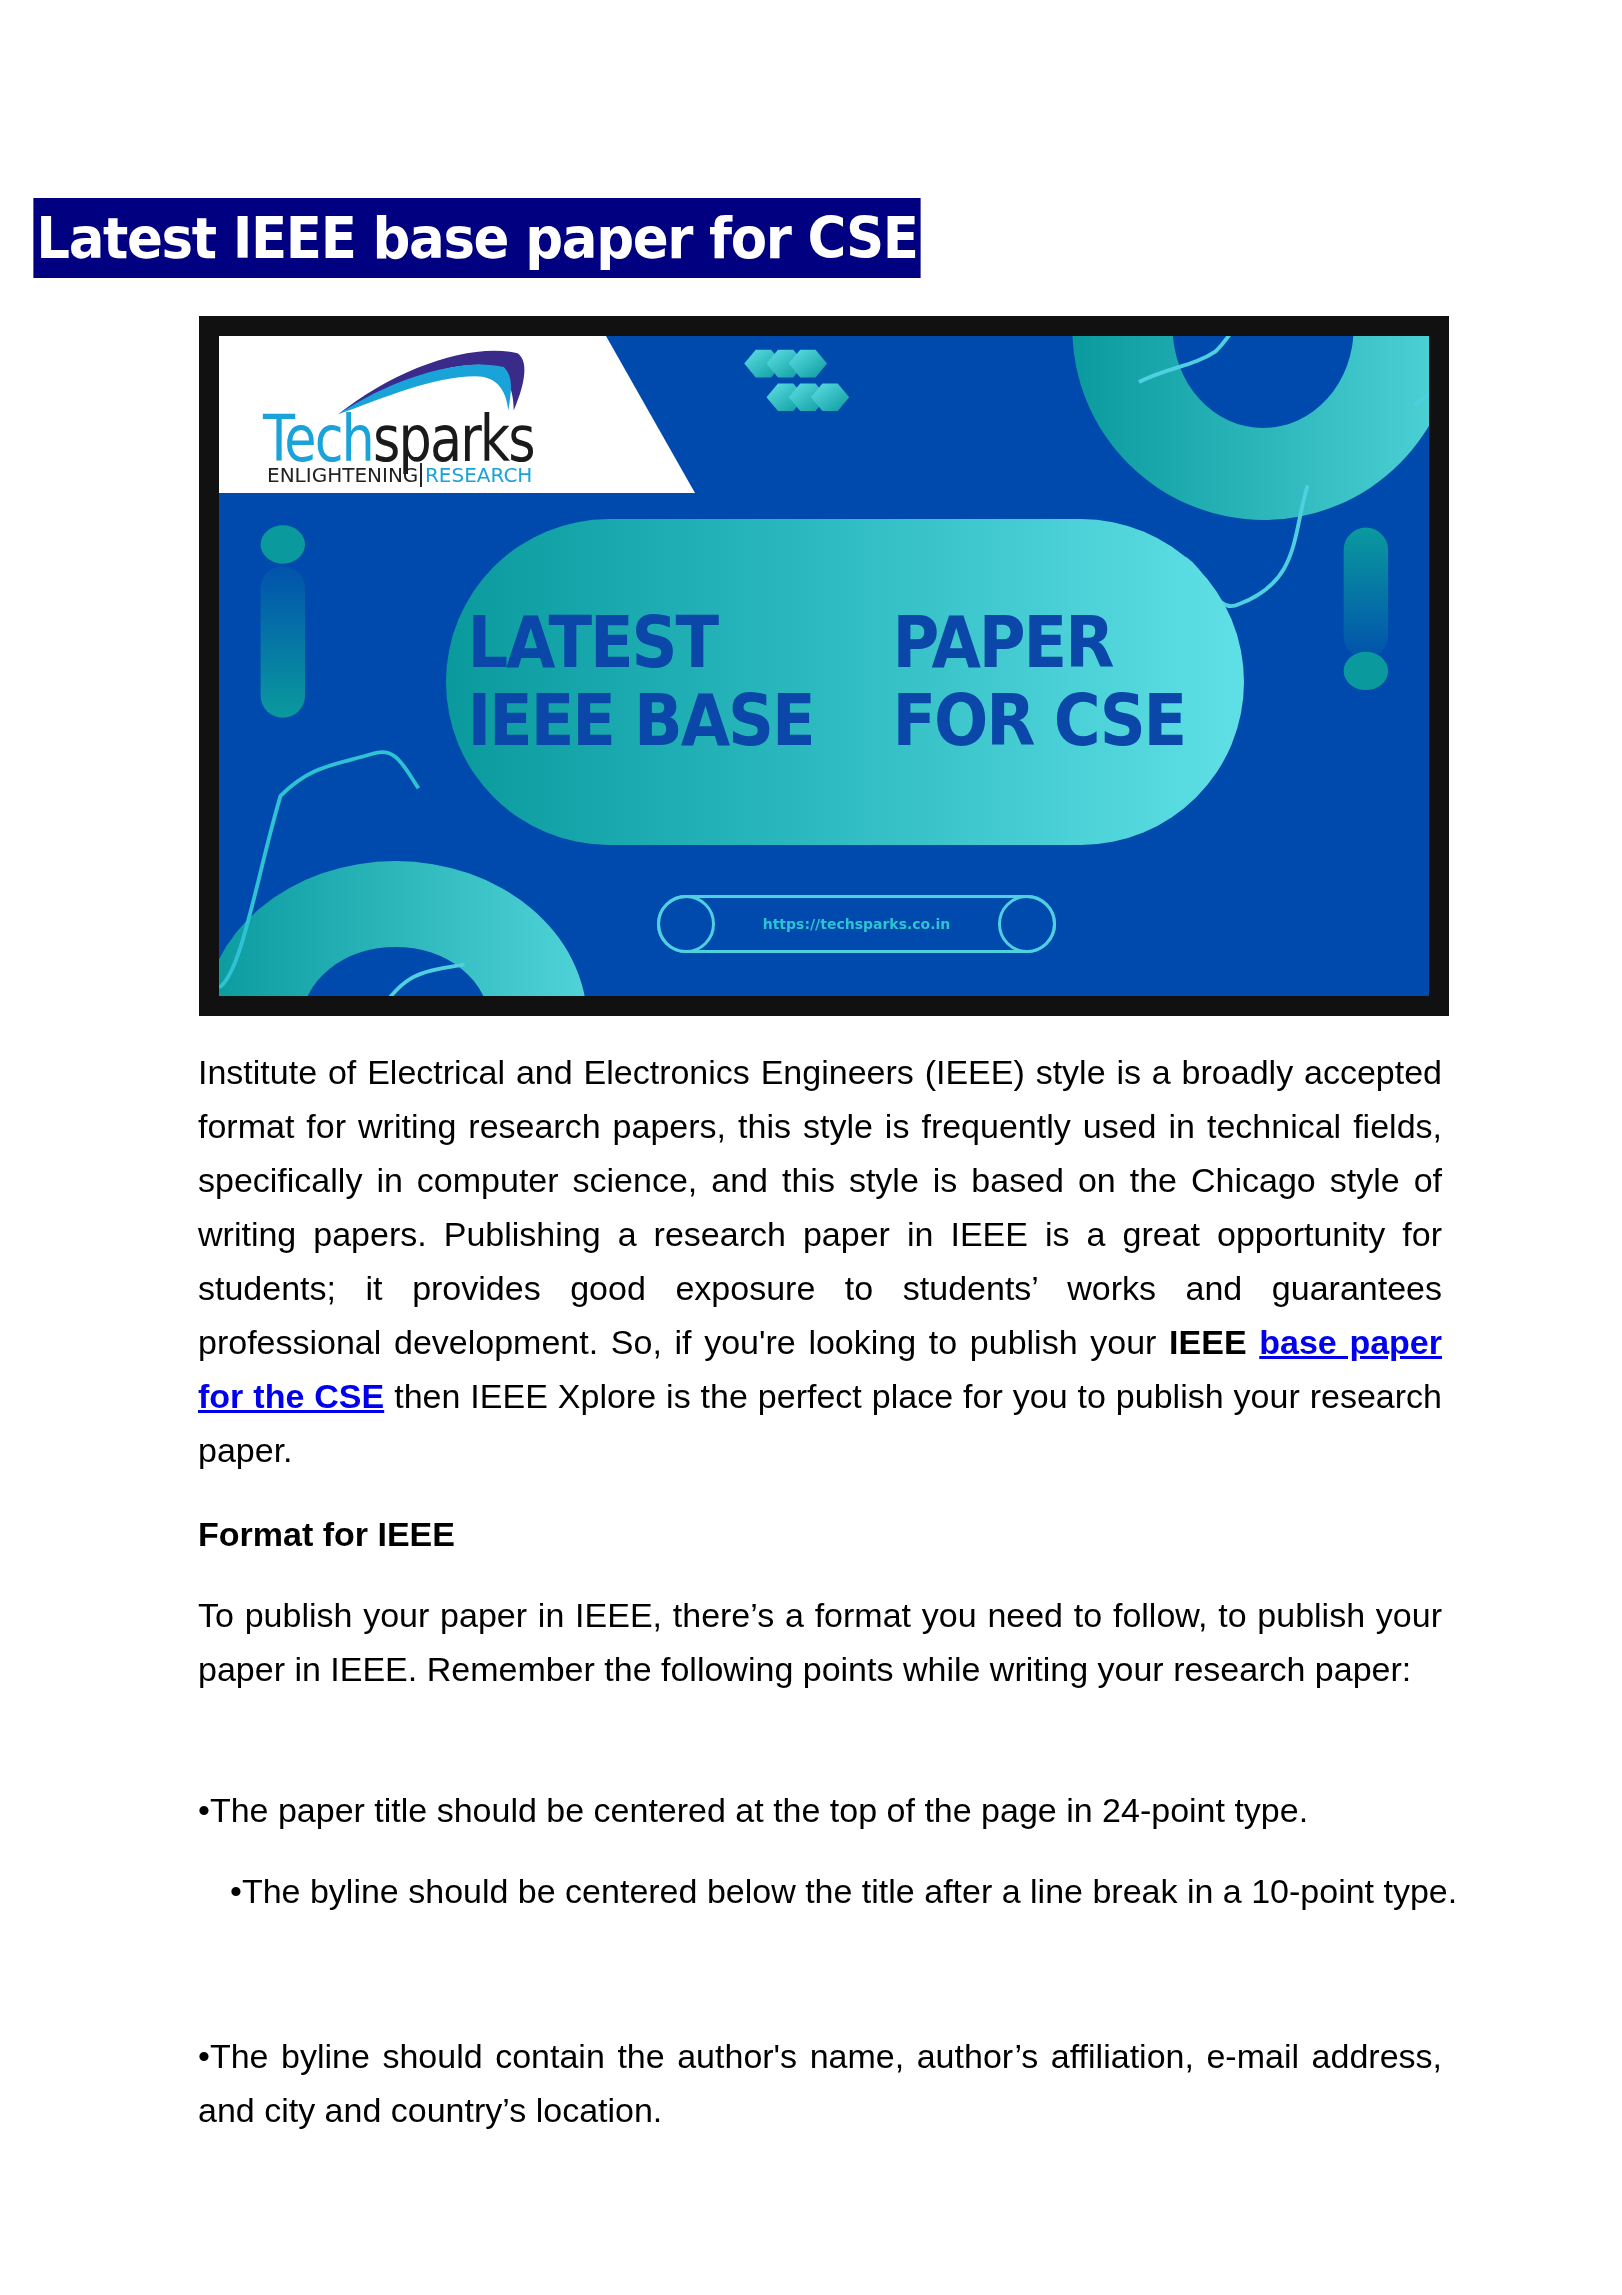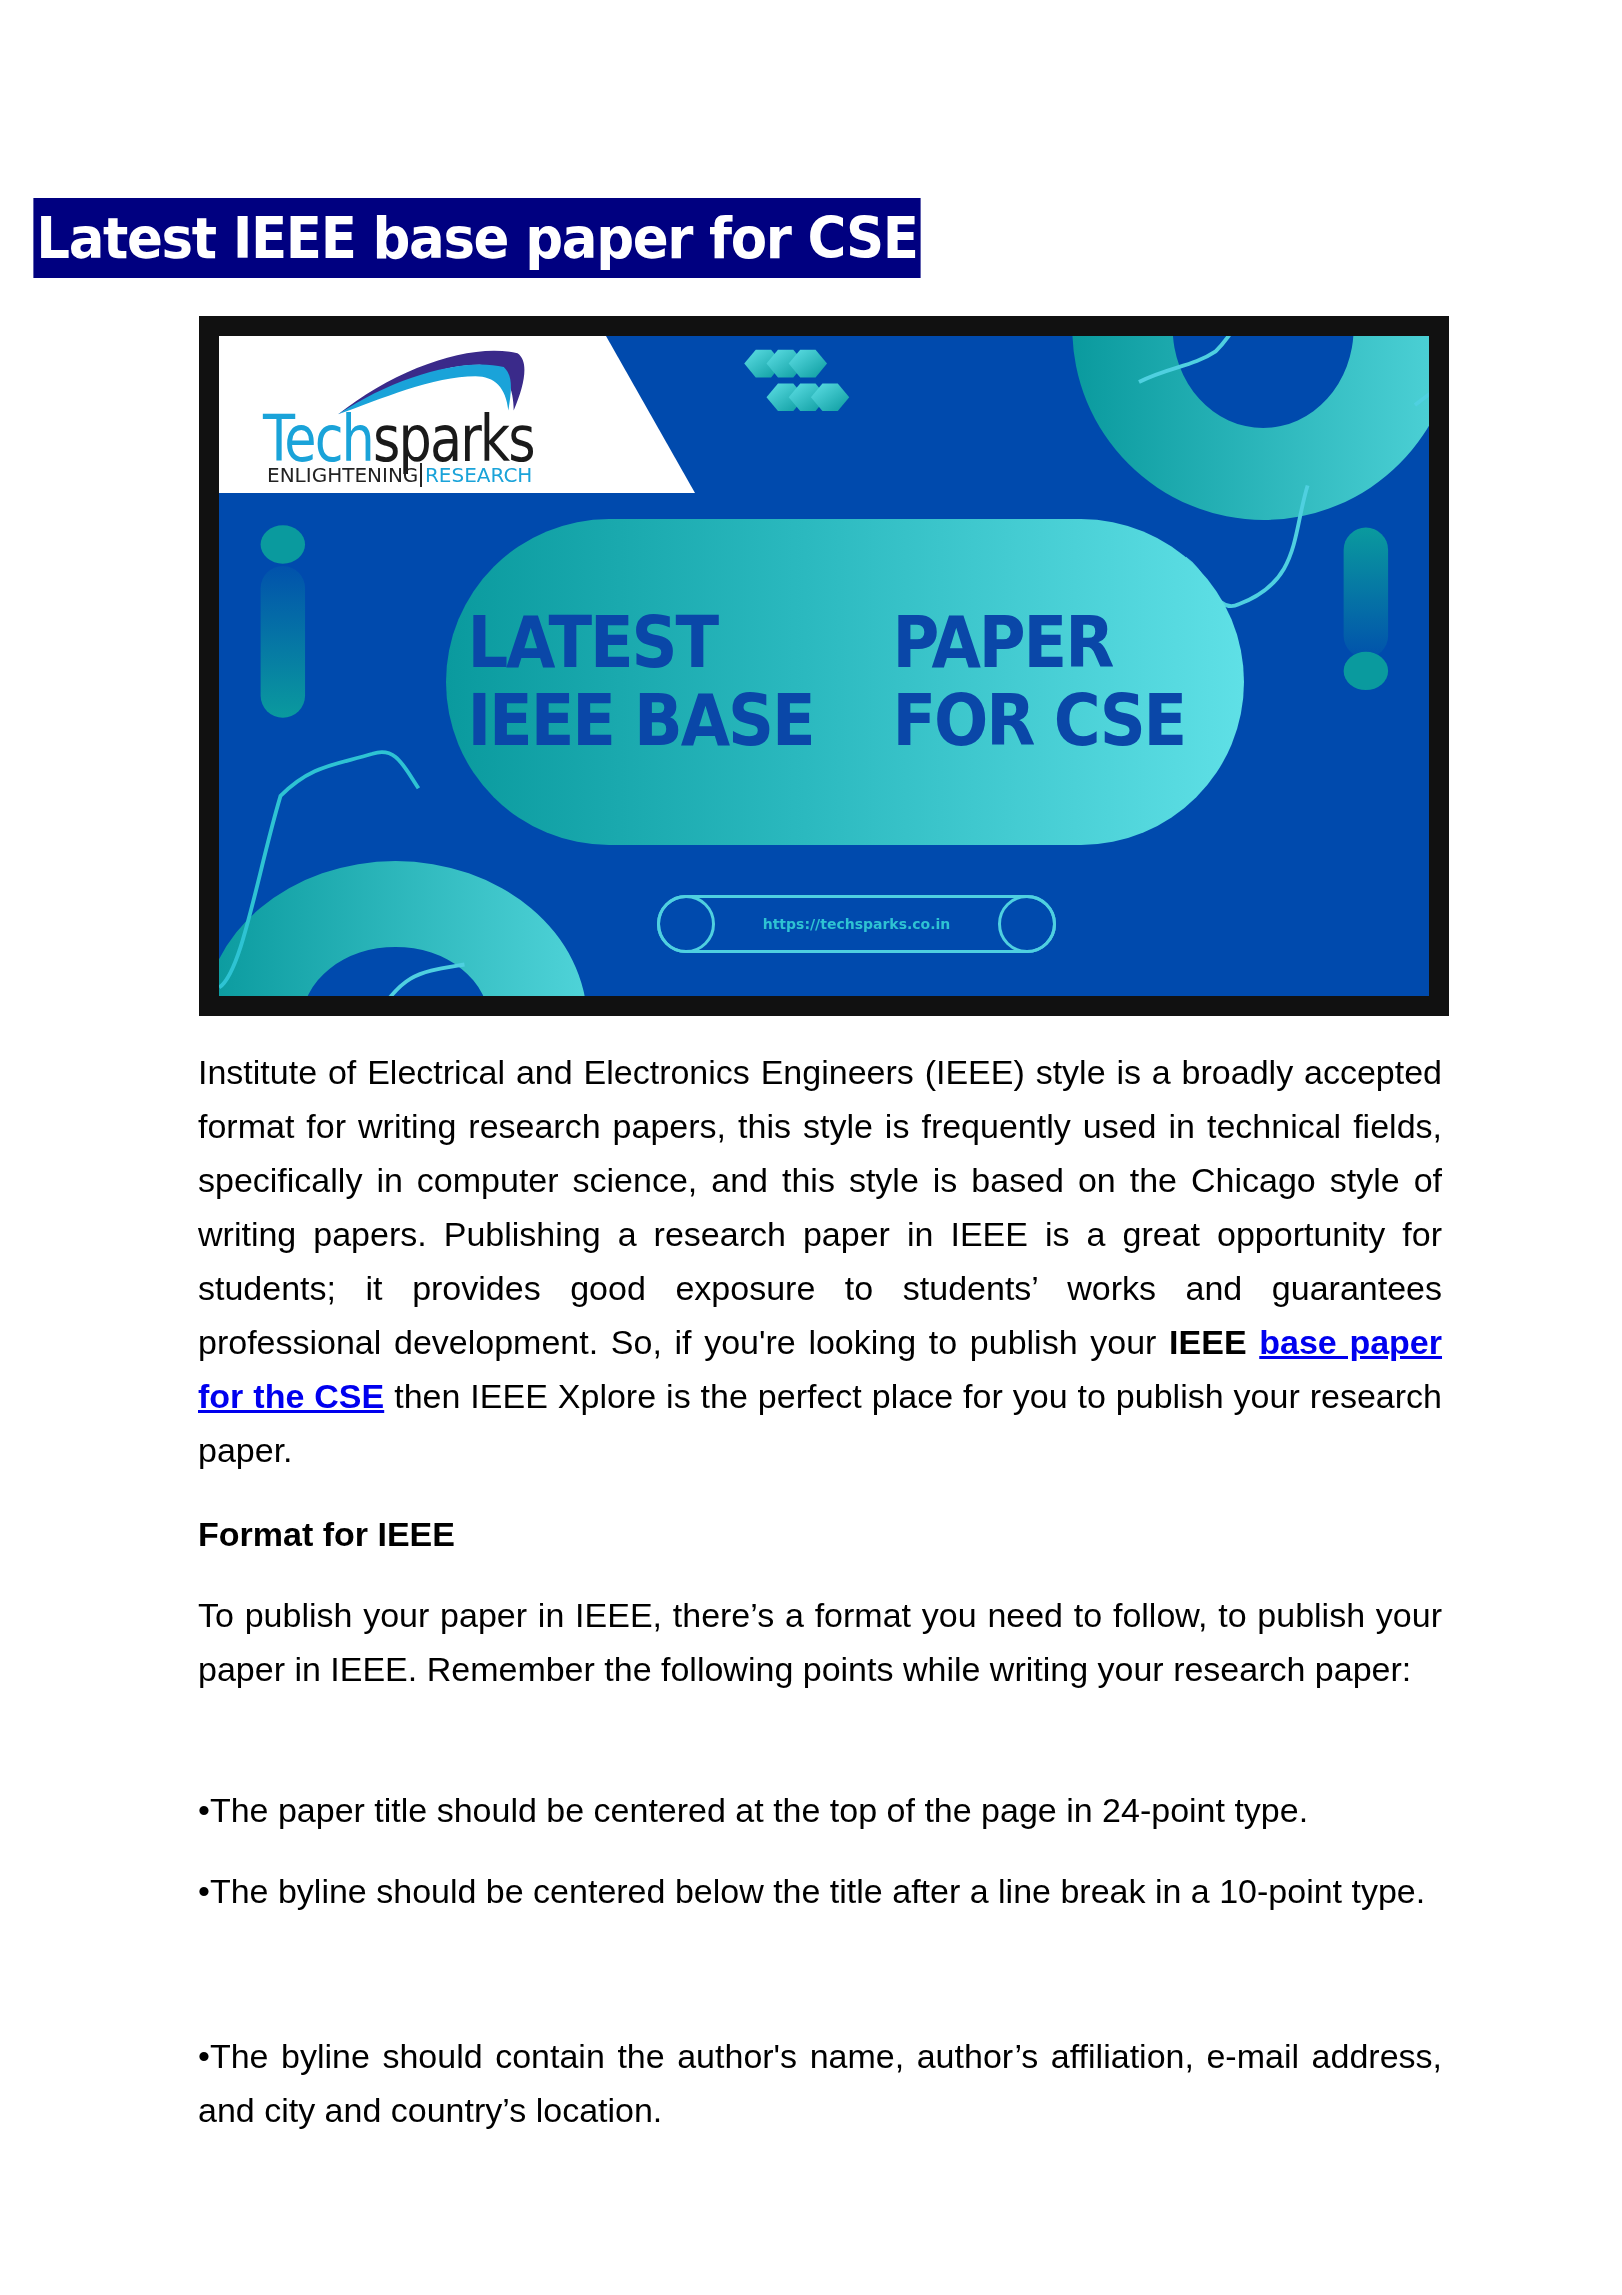--- a/index.html
+++ b/index.html
@@ -39,21 +39,21 @@
   .url-pill .cap.left { left:-3.1px; } .url-pill .cap.right { right:-3.1px; }
   .url-text { color:#2ec3d3; font-weight:bold; font-size:14px; font-family:"DejaVu Sans", sans-serif; }
 
   .body-text { position:absolute; left:198px; width:1244px; font-family:"Liberation Sans", sans-serif;
                font-size:34px; line-height:54px; }
   .body-text p { margin:0; text-align:justify; }
   .p1 { top:1045px; }
   .h-format { top:1507px; font-weight:bold; }
   .p2 { top:1588px; }
   .b1 { top:1783px; }
-  .b2 { top:1864px; }
+  .b2 { top:1864px;margin-left:32px; }
   .b3 { top:1992px;margin-top:37px; }
   a.link { color:#0000ee; font-weight:bold; text-decoration:underline; }
   strong { font-weight:bold; }
 </style>
 </head>
 <body>
 
 <div class="title-wrap">
   <span class="title-box">Latest IEEE base paper for CSE</span>
 </div>

